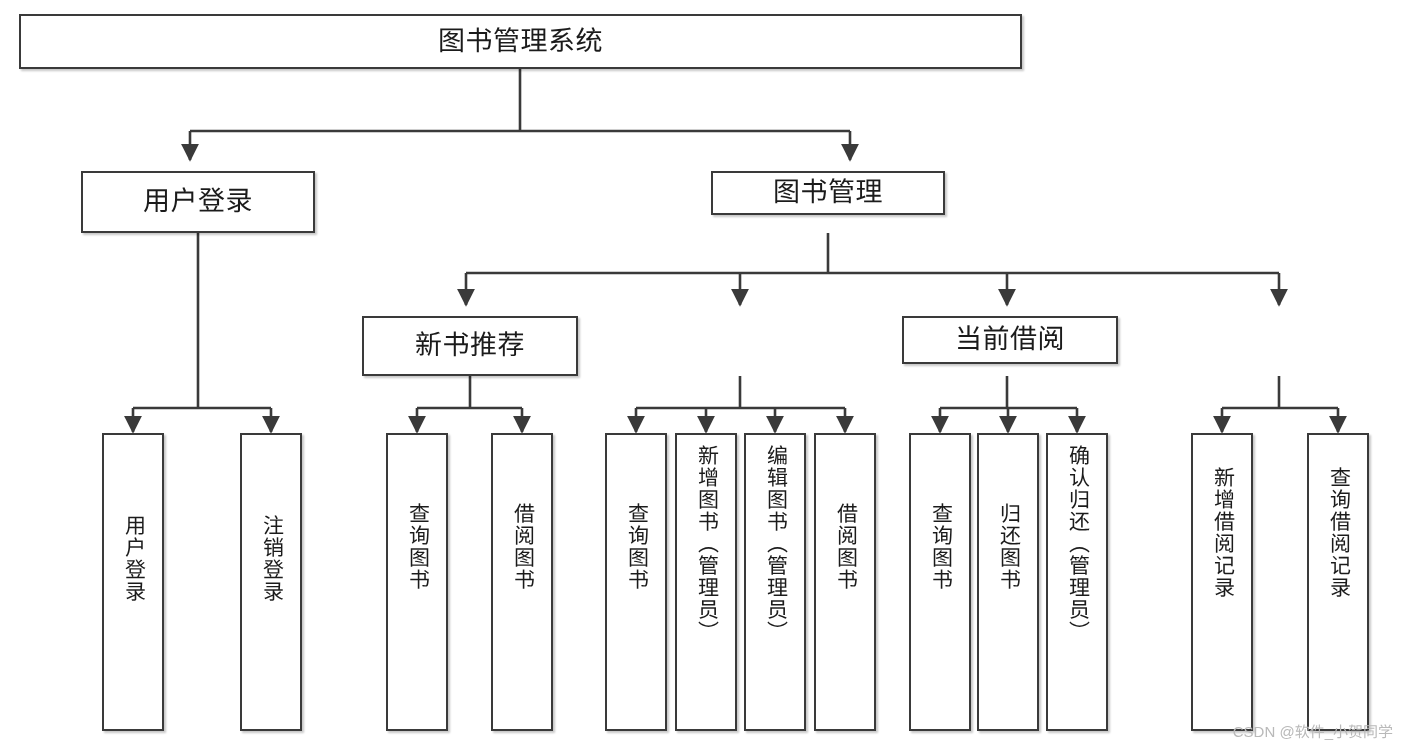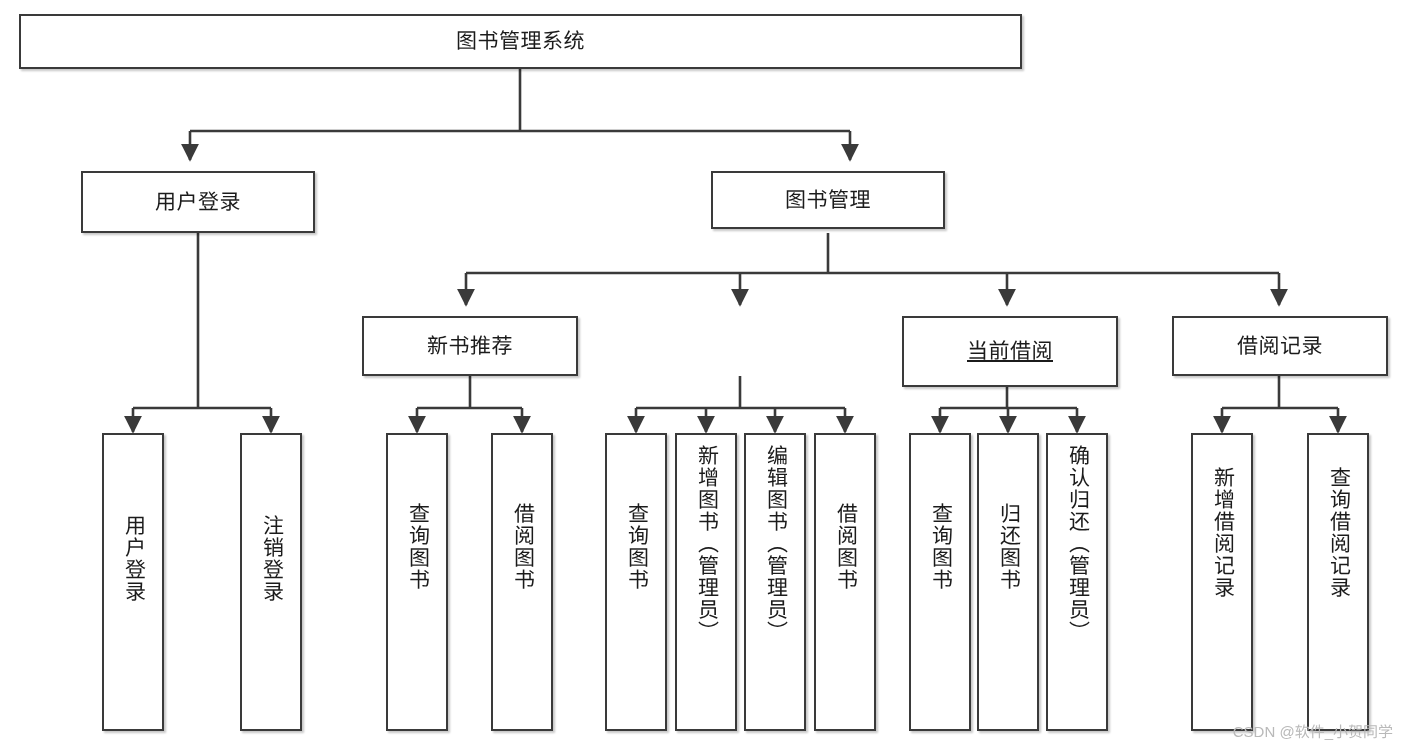--- a/index.html
+++ b/index.html
@@ -31,21 +31,21 @@
     box-sizing: border-box;
     border: 2px solid #3a3a3a;
     background: #ffffff;
     box-shadow: 2px 2px 2px rgba(0,0,0,0.22);
     display: flex;
     align-items: center;
     justify-content: center;
     color: #1b1b1b;
   }
   .node .label {
-    font-size: 21px;
+    font-size: 27px;
     line-height: 1.15;
     letter-spacing: 0.5px;
     white-space: nowrap;
     color: #1b1b1b;
   }
   .node.leaf {
     align-items: flex-start;
     justify-content: center;
     padding-top: 14px;
   }
@@ -128,36 +128,33 @@
   </svg>
 
   <div class="node" style="left:19px; top:14px; width:1003px; height:55px;">
     <span class="label">图书管理系统</span>
   </div>
 
   <div class="node" style="left:81px; top:171px; width:234px; height:62px;">
     <span class="label">用户登录</span>
   </div>
 
-  <div class="node" style="left:711px; top:171px; width:234px; height:58px;">
+  <div class="node" style="left:711px; top:171px; width:234px; height:44px;">
     <span class="label">图书管理</span>
   </div>
 
   <div class="node" style="left:362px; top:316px; width:216px; height:60px;">
     <span class="label">新书推荐</span>
   </div>
 
 
-  <div class="node" style="left:902px; top:316px; width:216px; height:71px;text-decoration:underline;">
+  <div class="node" style="left:902px; top:316px; width:216px; height:48px;">
     <span class="label">当前借阅</span>
   </div>
 
-  <div class="node" style="left:1172px; top:316px; width:216px; height:60px;">
-    <span class="label">借阅记录</span>
-  </div>
 
   <div class="node leaf center" style="left:102px; top:433px; width:62px; height:298px; padding-top:80px;">
     <span class="label">用户登录</span>
   </div>
 
   <div class="node leaf center" style="left:240px; top:433px; width:62px; height:298px; padding-top:80px;">
     <span class="label">注销登录</span>
   </div>
 
   <div class="node leaf center" style="left:386px; top:433px; width:62px; height:298px; padding-top:68px;">

